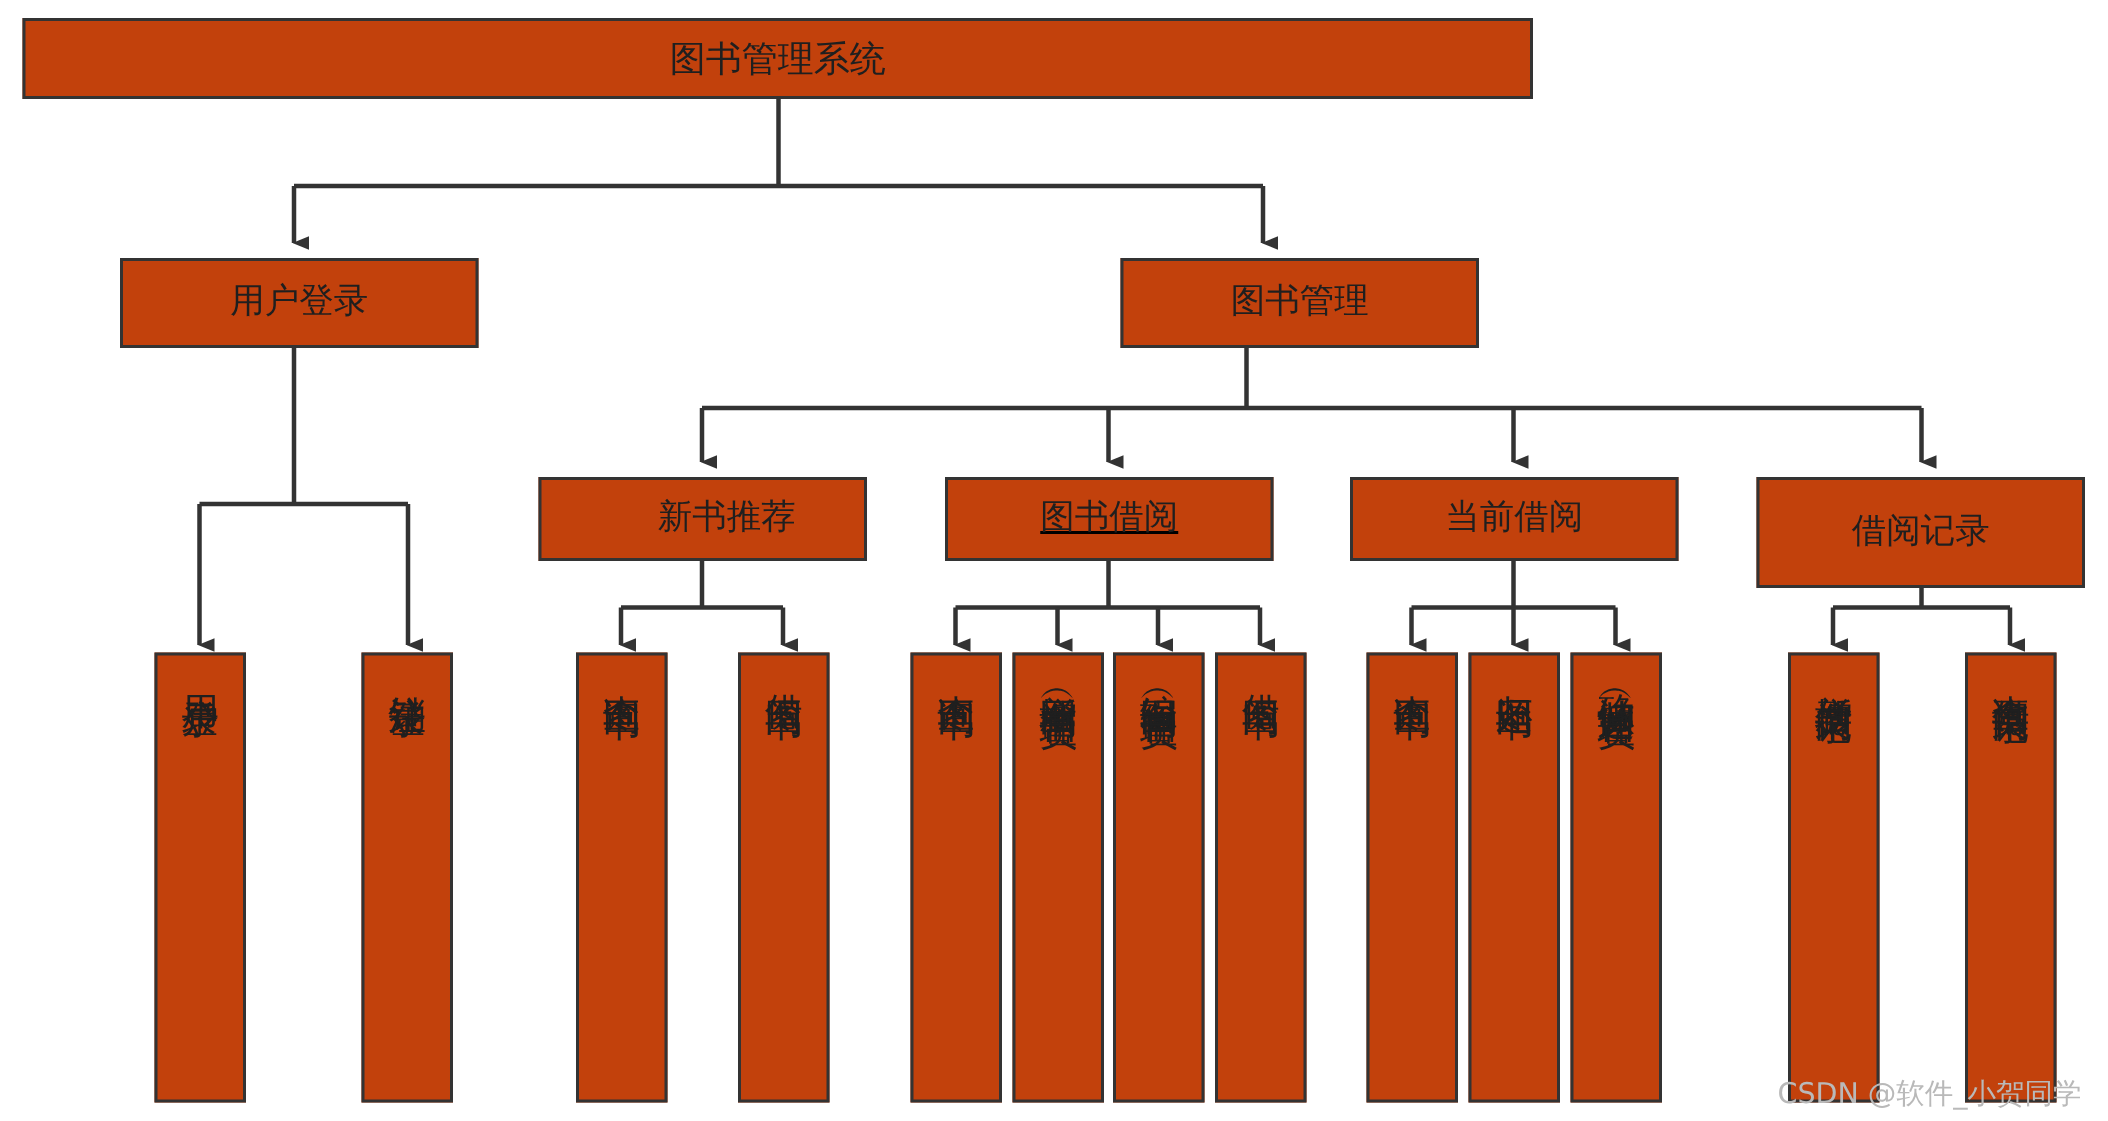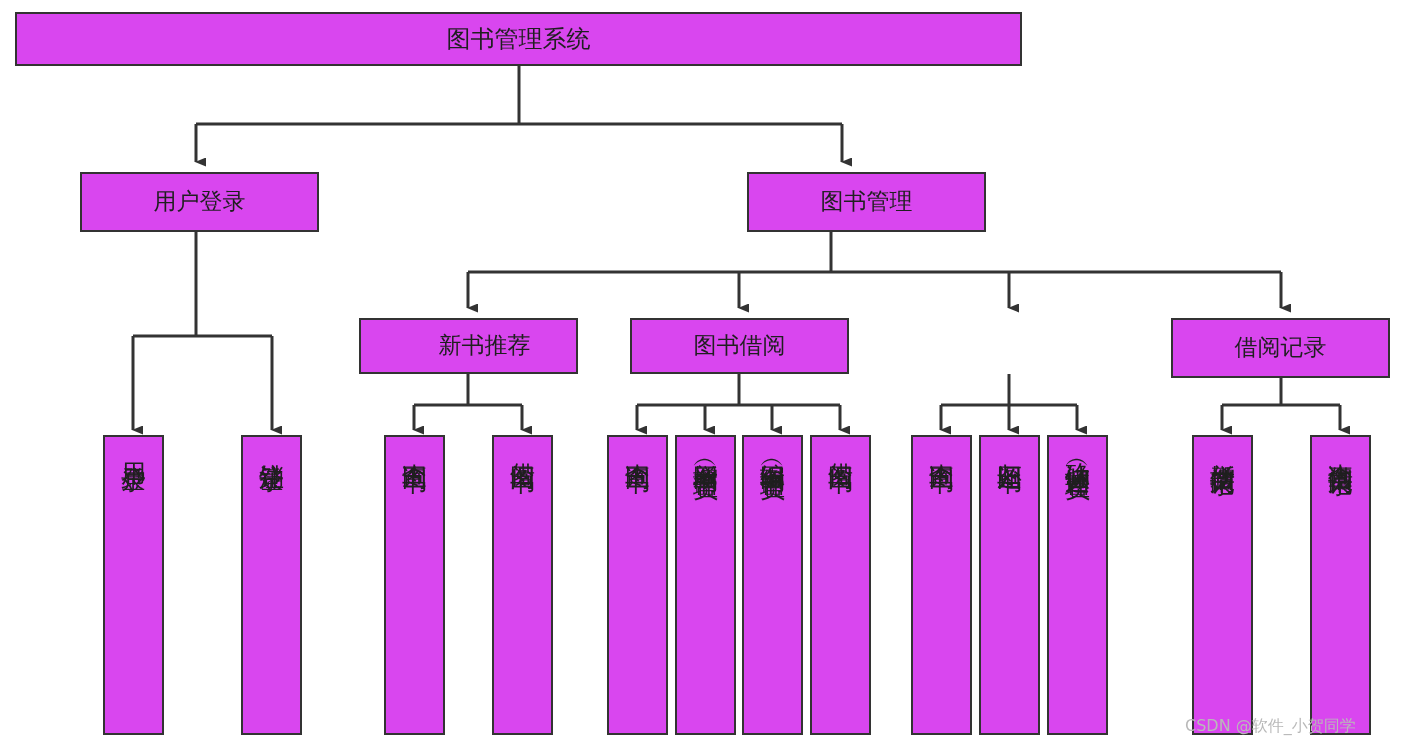--- a/index.html
+++ b/index.html
@@ -23,21 +23,21 @@
   svg.connectors {
     position: absolute;
     left: 0; top: 0;
     width: 1405px;
     height: 747px;
     pointer-events: none;
   }
   .node {
     position: absolute;
     box-sizing: border-box;
-    background: #d946ef;
+    background: #c2410c;
     border: 2px solid #333333;
     display: flex;
     align-items: center;
     justify-content: center;
     z-index: 2;
   }
   .node-label {
     color: #1f1f1f;
     text-align: center;
     line-height: 1.18;
@@ -60,21 +60,21 @@
     font-size: 25px;
     writing-mode: vertical-rl;
     text-orientation: upright;
     letter-spacing: 2px;
     line-height: 1;
     white-space: nowrap;
   }
   .watermark {
     position: absolute;
     color: #b9b9b9;
-    font-size: 16px;
+    font-size: 19px;
     white-space: nowrap;
     z-index: 5;
     left: 1185px;
     top: 716px;
   }
 </style>
 </head>
 <body>
 
 <div id="diagram-root">
@@ -136,24 +136,27 @@
   <div class="node horiz" style="left:80px; top:172px; width:239px; height:60px;">
     <span class="node-label">用户登录</span>
   </div>
   <div class="node horiz" style="left:711px; top:172px; width:239px; height:60px;margin-left:36px;">
     <span class="node-label">图书管理</span>
   </div>
 
   <div class="node horiz" style="left:359px; top:318px; width:219px; height:56px;padding-left:32px;">
     <span class="node-label">新书推荐</span>
   </div>
-  <div class="node horiz" style="left:630px; top:318px; width:219px; height:56px;">
+  <div class="node horiz" style="left:630px; top:318px; width:219px; height:56px;text-decoration:underline;">
     <span class="node-label">图书借阅</span>
   </div>
-  <div class="node horiz" style="left:1171px; top:318px; width:219px; height:60px;">
+  <div class="node horiz" style="left:900px; top:318px; width:219px; height:56px;">
+    <span class="node-label">当前借阅</span>
+  </div>
+  <div class="node horiz" style="left:1171px; top:318px; width:219px; height:74px;">
     <span class="node-label">借阅记录</span>
   </div>
 
   <div class="node vert" style="left:103px; top:435px; width:61px; height:300px;">
     <span class="node-label">用户登录</span>
   </div>
   <div class="node vert" style="left:241px; top:435px; width:61px; height:300px;">
     <span class="node-label">注销登录</span>
   </div>
 

